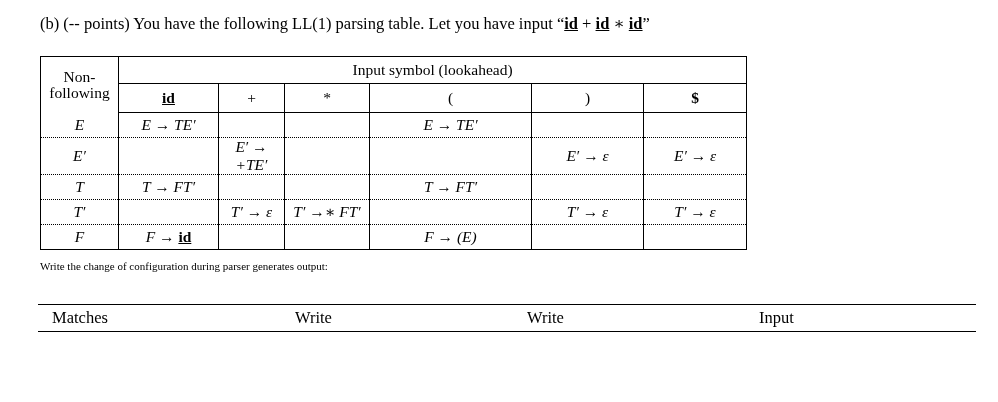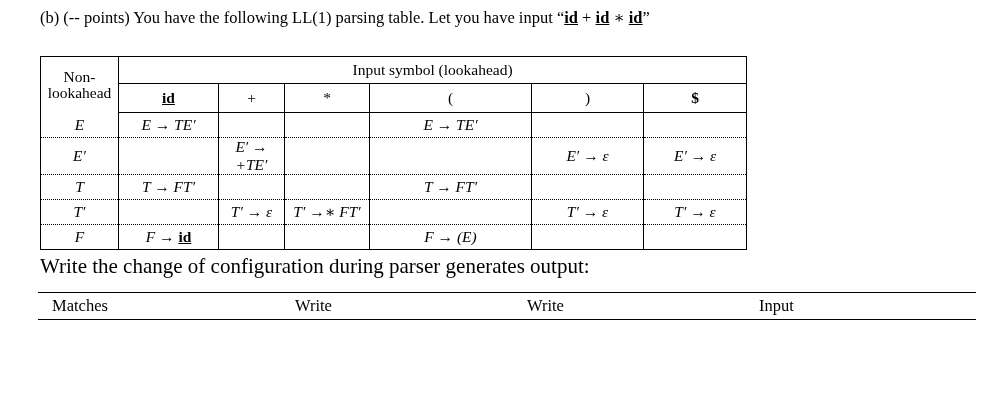--- a/index.html
+++ b/index.html
@@ -13,21 +13,21 @@
     position: relative;
     font-family: "Liberation Serif", "DejaVu Serif", serif;
     color: #000000;
     overflow: hidden;
   }
 
   
   .prompt {
     position: absolute;
     left: 40px;
-    top: 8px;
+    top: 14px;
     font-size: 16.5px;
     line-height: 20px;
     white-space: nowrap;
   }
   .prompt .bolduline {
     font-weight: bold;
     text-decoration: underline;
   }
 
   
@@ -108,36 +108,37 @@
     font-weight: bold;
     font-style: normal;
     text-decoration: underline;
   }
 
   
   .prompt2 {
     position: absolute;
     left: 40px;
     top: 256px;
-    font-size: 21px;
+    font-size: 11px;
     line-height: 20px;
     white-space: nowrap;
   }
 
   
   .cfg-wrap {
     position: absolute;
     left: 38px;
     top: 292px;
     width: 938px;
   }
   table.cfg {
     border-collapse: collapse;
     table-layout: fixed;
     width: 938px;
+    margin-top: 12px;
   }
   table.cfg th {
     border-top: 1.4px solid #000;
     border-bottom: 1.4px solid #000;
     font-weight: normal;
     font-size: 16.5px;
     text-align: left;
     height: 26px;
     padding: 0 0 0 14px;
   }
@@ -161,21 +162,21 @@
         <col class="c-plus">
         <col class="c-star">
       <col class="c-lpar">
         <col class="c-rpar">
         <col class="c-dollar">
     </colgroup>
     <thead>
       <tr>
         <th class="nt-head" rowspan="2">
           <span class="l1">Non-</span>
-          <span class="l2">lookahead</span>
+          <span class="l2">following</span>
         </th>
         <th class="span-head" colspan="6">Input symbol (lookahead)</th>
       </tr>
       <tr>
         <th class="sym-head"><span class="idhead">id</span></th>
         <th class="sym-head">+</th>
         <th class="sym-head">*</th>
         <th class="sym-head">(</th>
         <th class="sym-head">)</th>
         <th class="sym-head last"><span class="dollar">$</span></th>

